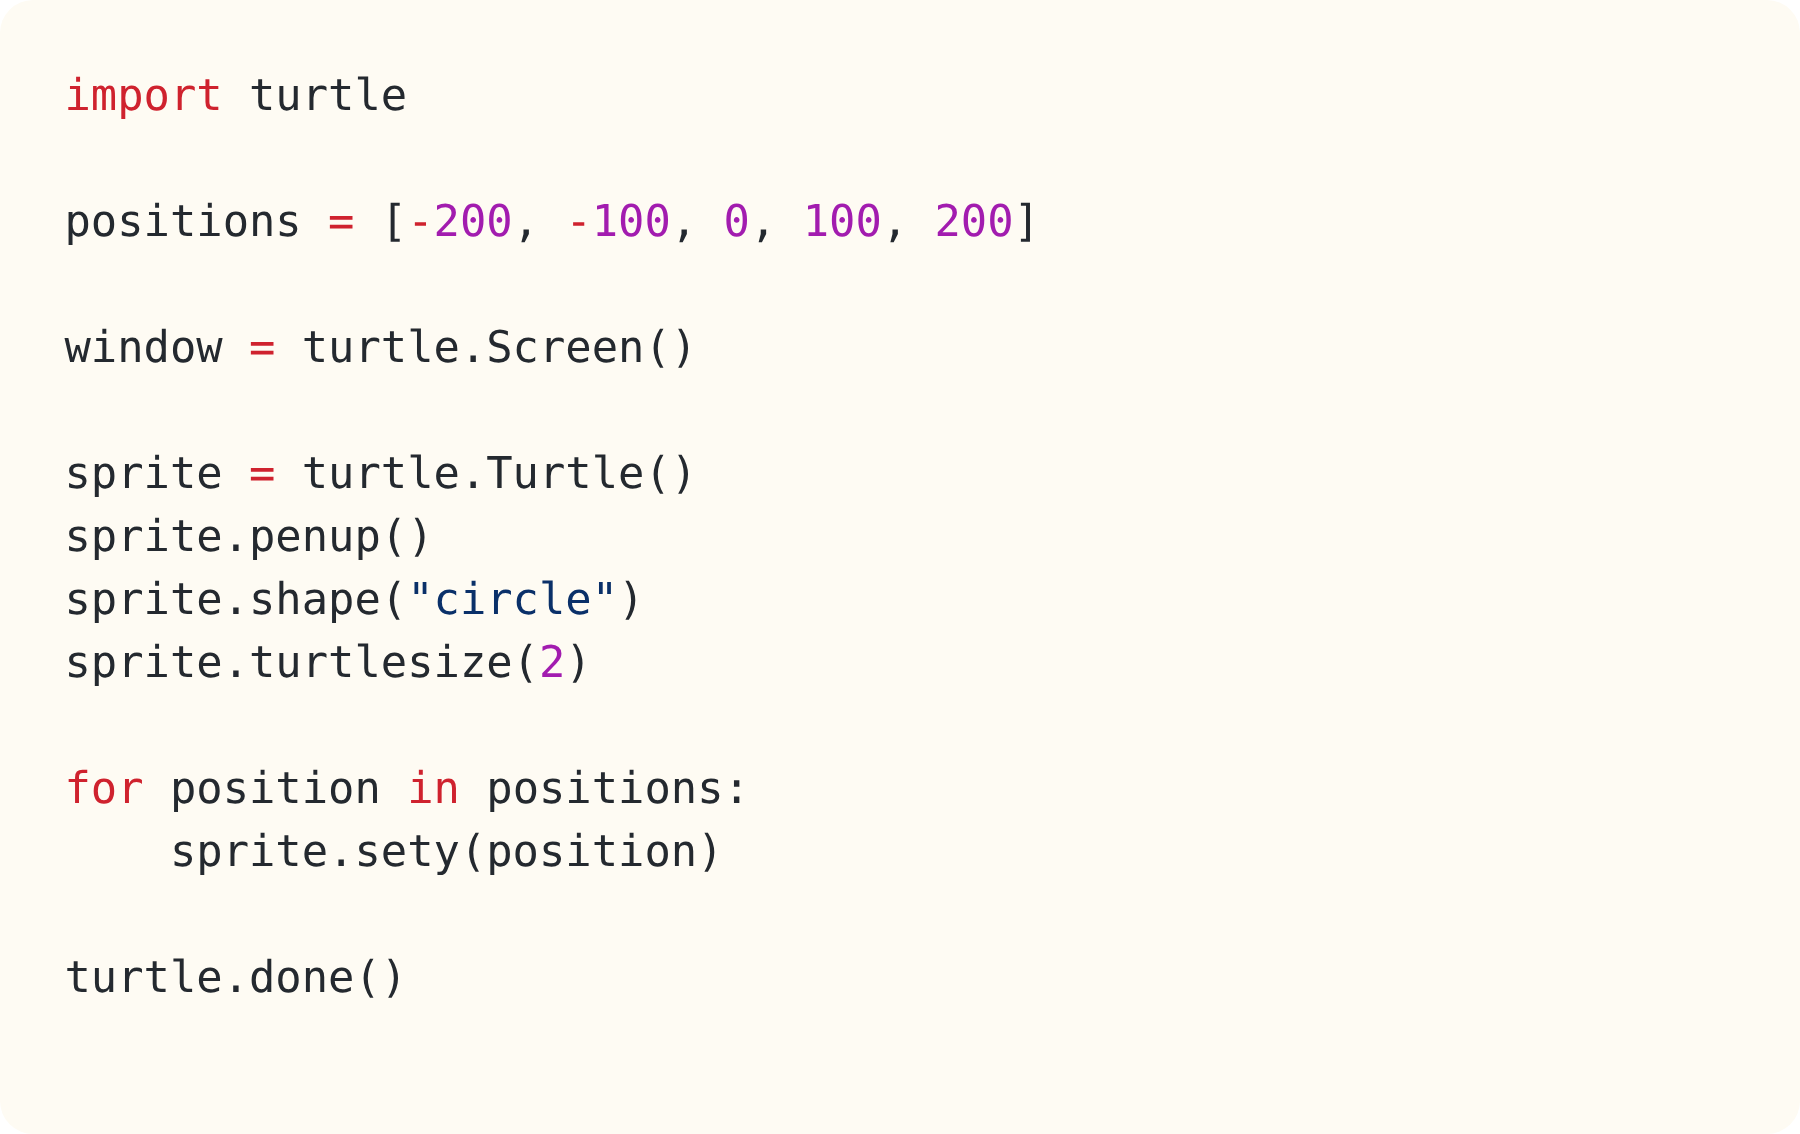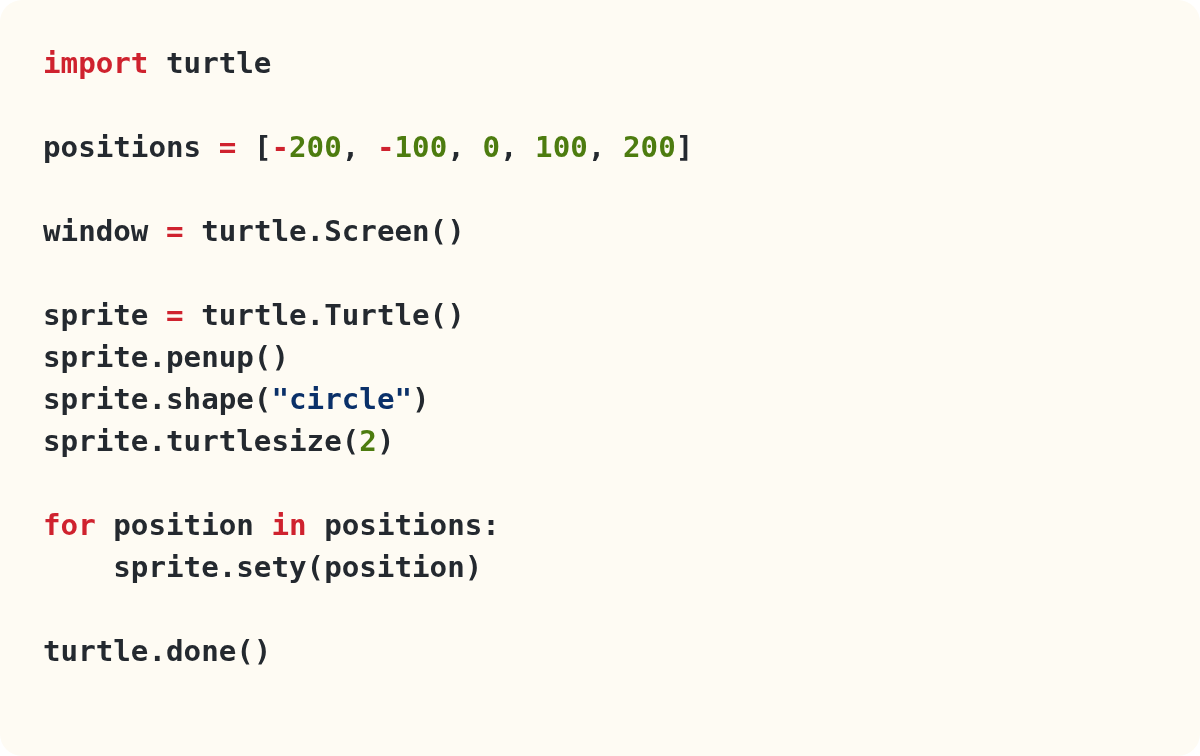--- a/index.html
+++ b/index.html
@@ -12,26 +12,25 @@
     box-sizing: border-box;
     padding: 42px 0 0 43px;
   }
   pre {
     margin: 0;
     font-family: "DejaVu Sans Mono", "Liberation Mono", monospace;
     font-size: 29.2px;
     line-height: 42px;
     color: #24292f;
     white-space: pre;
-    font-weight: bold;
   }
   .line { display: block; height: 42px; }
   .kw { color: #cf222e; }
   .op { color: #cf222e; }
-  .num { color: #4d7c0f; }
+  .num { color: #a21caf; }
   .str { color: #0a3069; }
 </style>
 </head>
 <body>
 
 <div class="code-block">
   <pre id="code"><span class="line"><span class="kw">import</span><span> turtle</span></span><span class="line"> </span><span class="line"><span>positions </span><span class="op">=</span><span> [</span><span class="op">-</span><span class="num">200</span><span>, </span><span class="op">-</span><span class="num">100</span><span>, </span><span class="num">0</span><span>, </span><span class="num">100</span><span>, </span><span class="num">200</span><span>]</span></span><span class="line"> </span><span class="line"><span>window </span><span class="op">=</span><span> turtle.Screen()</span></span><span class="line"> </span><span class="line"><span>sprite </span><span class="op">=</span><span> turtle.Turtle()</span></span><span class="line"><span>sprite.penup()</span></span><span class="line"><span>sprite.shape(</span><span class="str">"circle"</span><span>)</span></span><span class="line"><span>sprite.turtlesize(</span><span class="num">2</span><span>)</span></span><span class="line"> </span><span class="line"><span class="kw">for</span><span> position </span><span class="kw">in</span><span> positions:</span></span><span class="line"><span>    sprite.sety(position)</span></span><span class="line"> </span><span class="line"><span>turtle.done()</span></span></pre>
 </div>
 
 </body></html>

